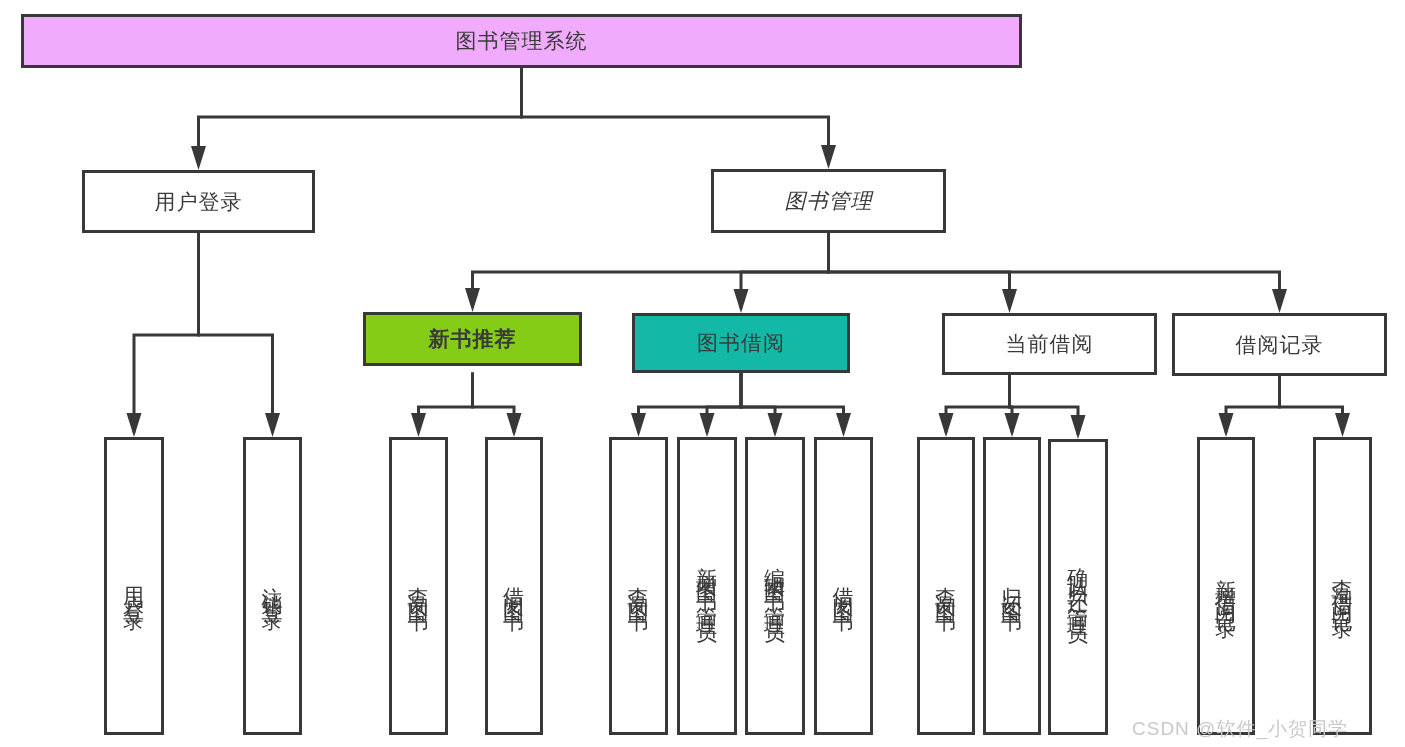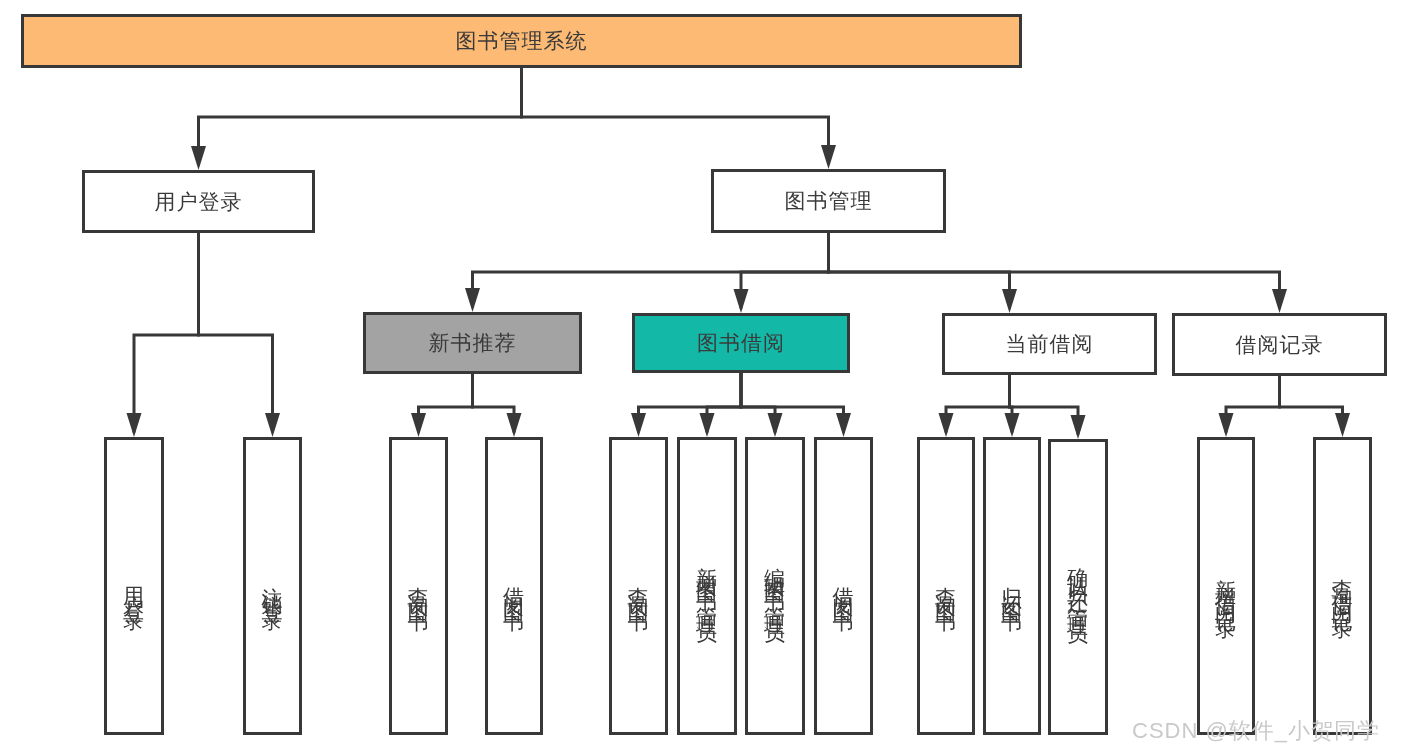--- a/index.html
+++ b/index.html
@@ -42,21 +42,21 @@
     writing-mode: vertical-rl;
     font-size: 21px;
     letter-spacing: 8px;
     line-height: 1;
     white-space: nowrap;
   }
   .watermark {
     position: absolute;
     left: 1132px;
     top: 716px;
-    font-size: 22px;
+    font-size: 19px;
     letter-spacing: 1px;
     color: var(--wm, #c9c9c9);
     white-space: nowrap;
     pointer-events: none;
   }
 </style>
 </head>
 <body>
 
 <div class="stage">
@@ -94,30 +94,30 @@
       <polyline points="1009.5,375 1009.5,407 1012,407 1012,431" fill="none" stroke="#383838" stroke-width="3" stroke-linecap="square"></polyline>
       <polygon points="1004.5,413 1019.5,413 1012,437" fill="#383838"></polygon>
       <polyline points="1009.5,375 1009.5,407 1078,407 1078,433" fill="none" stroke="#383838" stroke-width="3" stroke-linecap="square"></polyline>
       <polygon points="1070.5,415 1085.5,415 1078,439" fill="#383838"></polygon>
       <polyline points="1279.5,376 1279.5,407 1226,407 1226,431" fill="none" stroke="#383838" stroke-width="3" stroke-linecap="square"></polyline>
       <polygon points="1218.5,413 1233.5,413 1226,437" fill="#383838"></polygon>
       <polyline points="1279.5,376 1279.5,407 1342.5,407 1342.5,431" fill="none" stroke="#383838" stroke-width="3" stroke-linecap="square"></polyline>
       <polygon points="1335,413 1350,413 1342.5,437" fill="#383838"></polygon>
     </svg>
   <div id="nodes">
-      <div class="node h-node" style="left: 21px; top: 14px; width: 1001px; height: 54px; background: #fdba74;">
+      <div class="node h-node" style="left: 21px; top: 14px; width: 1001px; height: 54px; background: #f0abfc;">
         <span>图书管理系统</span>
       </div>
       <div class="node h-node" style="left: 82px; top: 170px; width: 233px; height: 63px; background: rgb(255, 255, 255);">
         <span>用户登录</span>
       </div>
-      <div class="node h-node" style="left: 711px; top: 169px; width: 235px; height: 64px; background: rgb(255, 255, 255);">
+      <div class="node h-node" style="left: 711px; top: 169px; width: 235px; height: 64px; background: rgb(255, 255, 255); font-style: italic;">
         <span>图书管理</span>
       </div>
-      <div class="node h-node" style="left: 363px; top: 312px; width: 219px; height: 62px; background: #a3a3a3;">
+      <div class="node h-node" style="left: 363px; top: 312px; width: 219px; height: 54px; background: #84cc16; font-weight: bold;">
         <span>新书推荐</span>
       </div>
       <div class="node h-node" style="left: 632px; top: 313px; width: 218px; height: 60px; background: #14b8a6;">
         <span>图书借阅</span>
       </div>
       <div class="node h-node" style="left: 902px; top: 313px; width: 215px; height: 62px; background: rgb(255, 255, 255); margin-left: 40px;">
         <span>当前借阅</span>
       </div>
       <div class="node h-node" style="left: 1172px; top: 313px; width: 215px; height: 63px; background: rgb(255, 255, 255);">
         <span>借阅记录</span>

